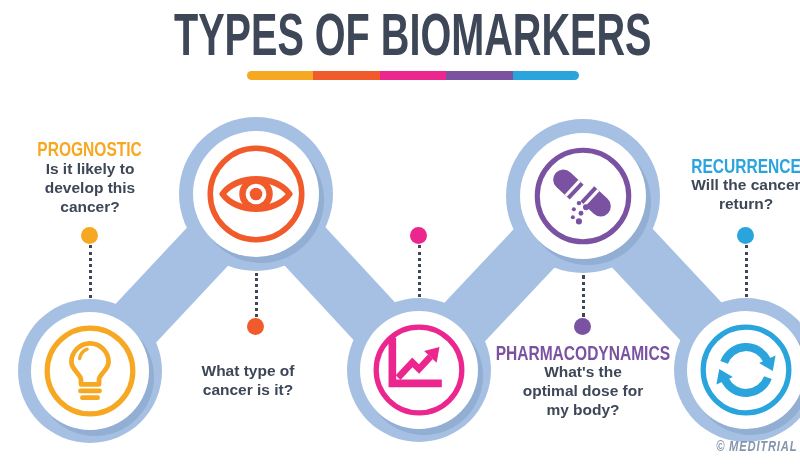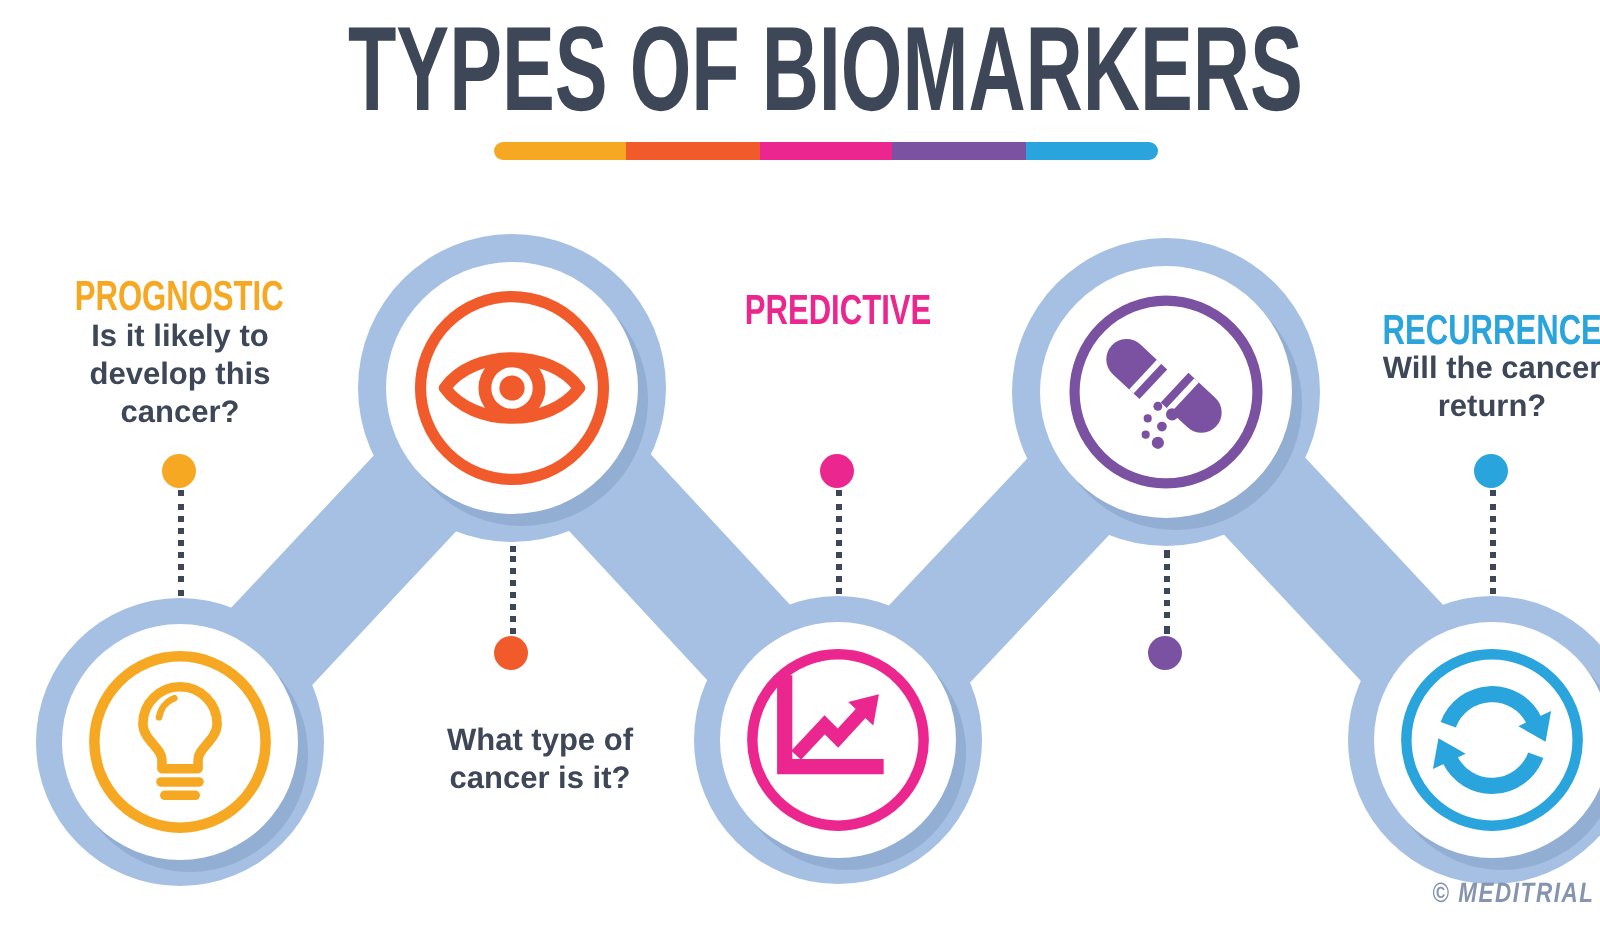--- a/index.html
+++ b/index.html
@@ -67,21 +67,21 @@
     line-height:1;color:var(--c);z-index:3;}
   .label .cond{transform:scaleX(0.74);}
   .lab0{left:-43px;top:138px;}
   .lab1{left:123px;top:341px;}
   .lab2{left:286px;top:145px;}
   .lab3{left:450px;top:342px;}
   .lab4{left:613px;top:155px;}
   .question{position:absolute;width:190px;text-align:center;font-weight:700;font-size:15.5px;
     line-height:1.22;color:var(--slate);white-space:pre-line;z-index:3;}
   .q0{left:-18px;top:160px;}
-  .q1{left:162px;top:362px;text-align:center;}
+  .q1{left:140px;top:362px;text-align:center;}
   .q2{left:311px;top:167px;}
   .q3{left:475px;top:363px;}
   .q4{left:638px;top:176px;}
 
   
   .footer{position:absolute;right:6px;top:438px;font-weight:700;font-size:14px;
     letter-spacing:1px;color:var(--footer-gray);z-index:3;font-style:italic;}
   .footer .cond{transform:scaleX(0.8);}
 </style>
 </head>
@@ -136,38 +136,41 @@
           <path d="M -33,0 C -19,-19.5 19,-19.5 33,0 C 19,19.5 -19,19.5 -33,0 Z" fill="none" stroke="currentColor" stroke-width="6" stroke-linejoin="round"></path>
           <circle r="16.5" fill="currentColor"></circle>
           <circle r="10.2" fill="#ffffff"></circle>
           <circle r="6.2" fill="currentColor"></circle>
         </svg>
       </div>
     </div>
   </div>
 
   <div class="item" style="--c: #EC268F;">
-    <div class="label lab2"><span class="cond">PREDICTIVE</span></div>
     <div class="dot dot2"></div>
     <div class="dotline dl2"></div>
     <div class="node node-bottom n2">
       <div class="inner">
         <svg class="icon" viewBox="-62 -62 124 124">
           <circle r="45" fill="none" stroke="currentColor" stroke-width="5.5"></circle>
           <path d="M -28,-34 L -28,14 L 24,14" fill="none" stroke="currentColor" stroke-width="8"></path>
           <path d="M -22,8 L -7,-8 L 0,-1 L 12,-14" fill="none" stroke="currentColor" stroke-width="7"></path>
           <g transform="translate(14,-16) rotate(-47)">
             <polygon points="-3,-9 11,0 -3,9" fill="currentColor"></polygon>
           </g>
         </svg>
       </div>
     </div>
   </div>
 
   <div class="item" style="--c: #7B51A1;">
+    <div class="label lab3"><span class="cond">PHARMACODYNAMICS</span></div>
+    <div class="question q3">What's the
+optimal dose for
+my body?</div>
     <div class="dot dot3"></div>
     <div class="dotline dl3"></div>
     <div class="node node-top n3">
       <div class="inner">
         <svg class="icon" viewBox="-62 -62 124 124">
           <circle r="45" fill="none" stroke="currentColor" stroke-width="5"></circle>
           <g transform="translate(-15,-12) rotate(-47)">
             <path d="M -10,-6 A 10,10 0 0 1 10,-6 L 10,12 L -10,12 Z" fill="currentColor"></path>
             <path d="M -10,6.5 H 10" stroke="#ffffff" stroke-width="3"></path>
           </g>

